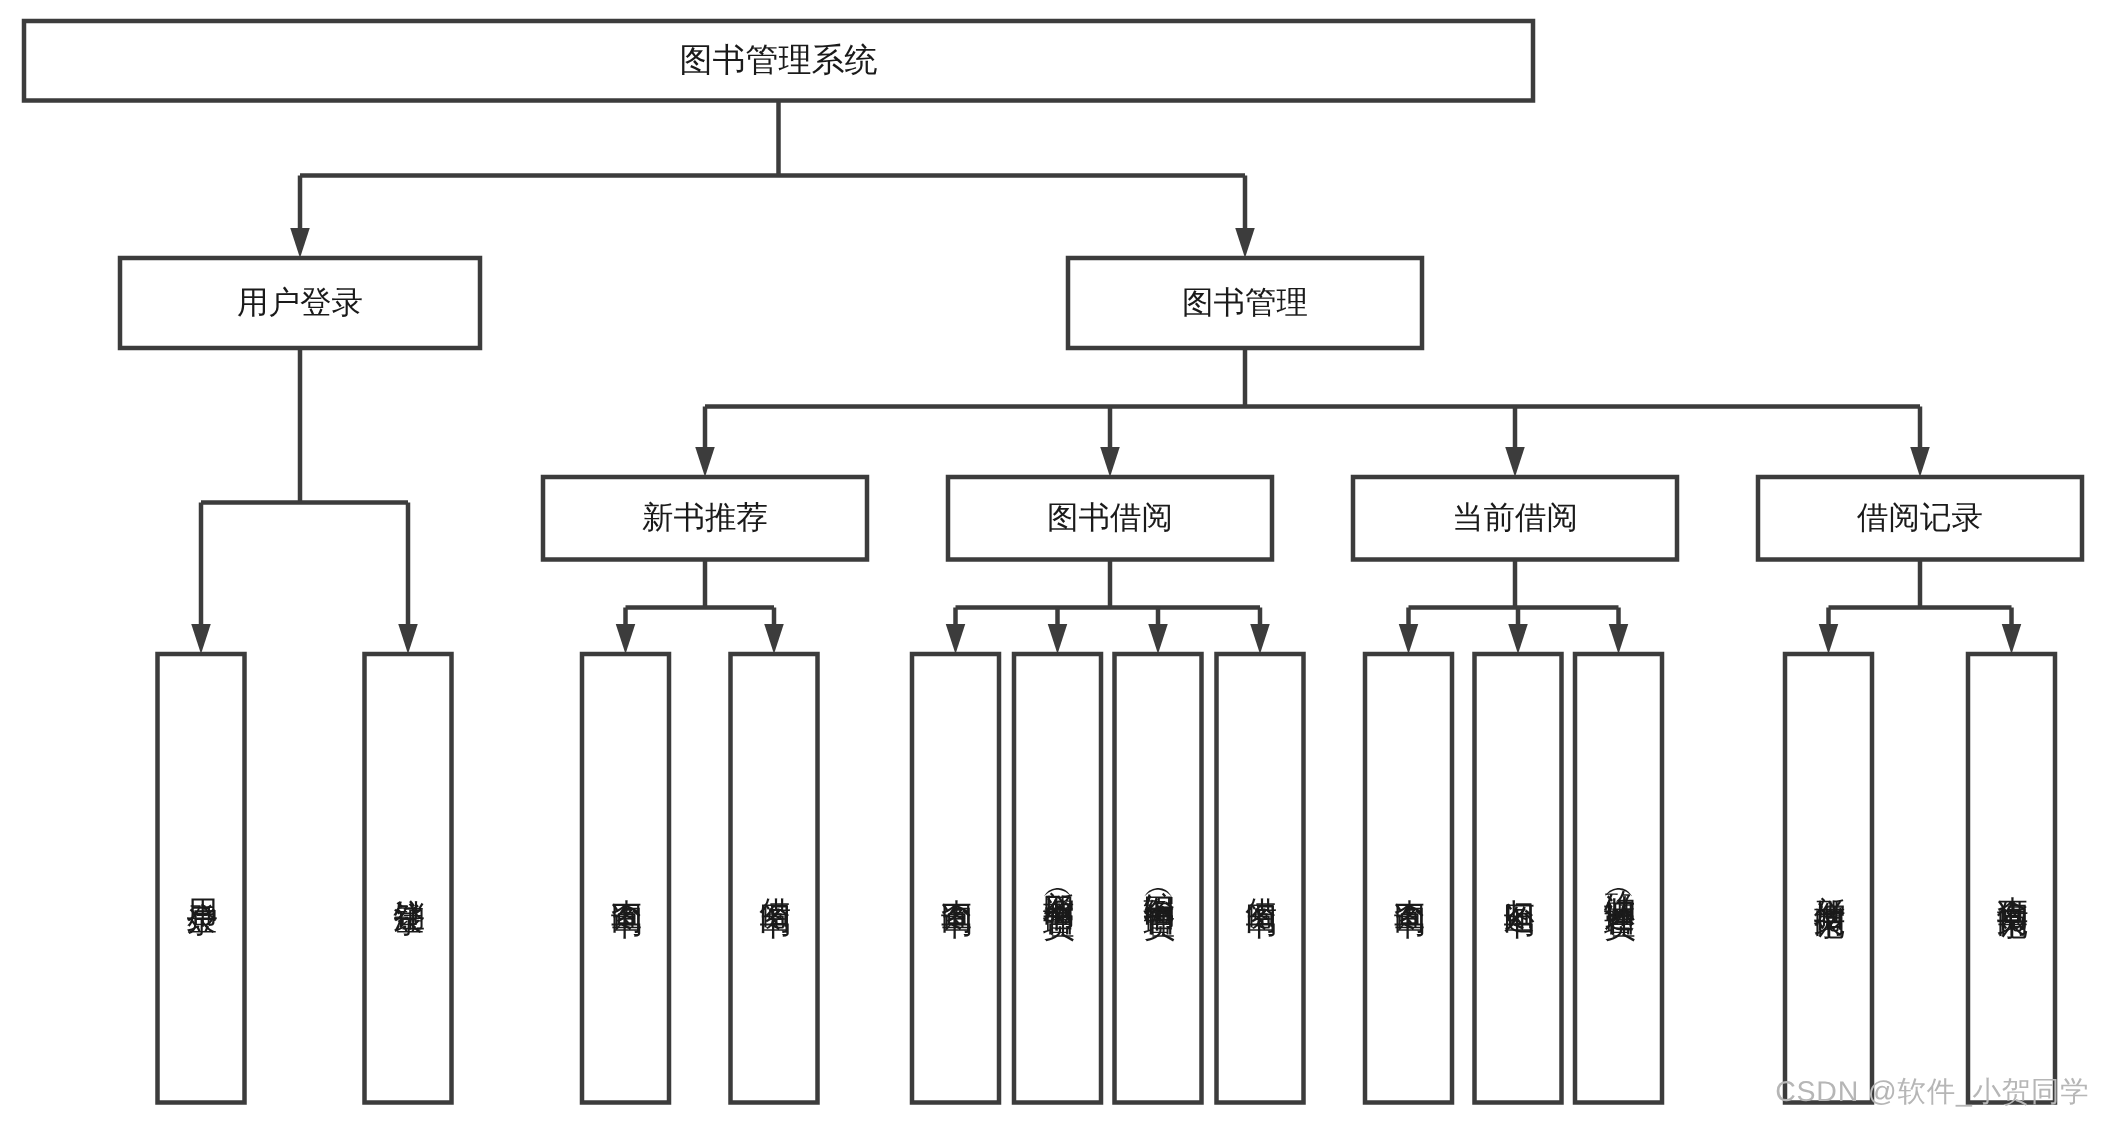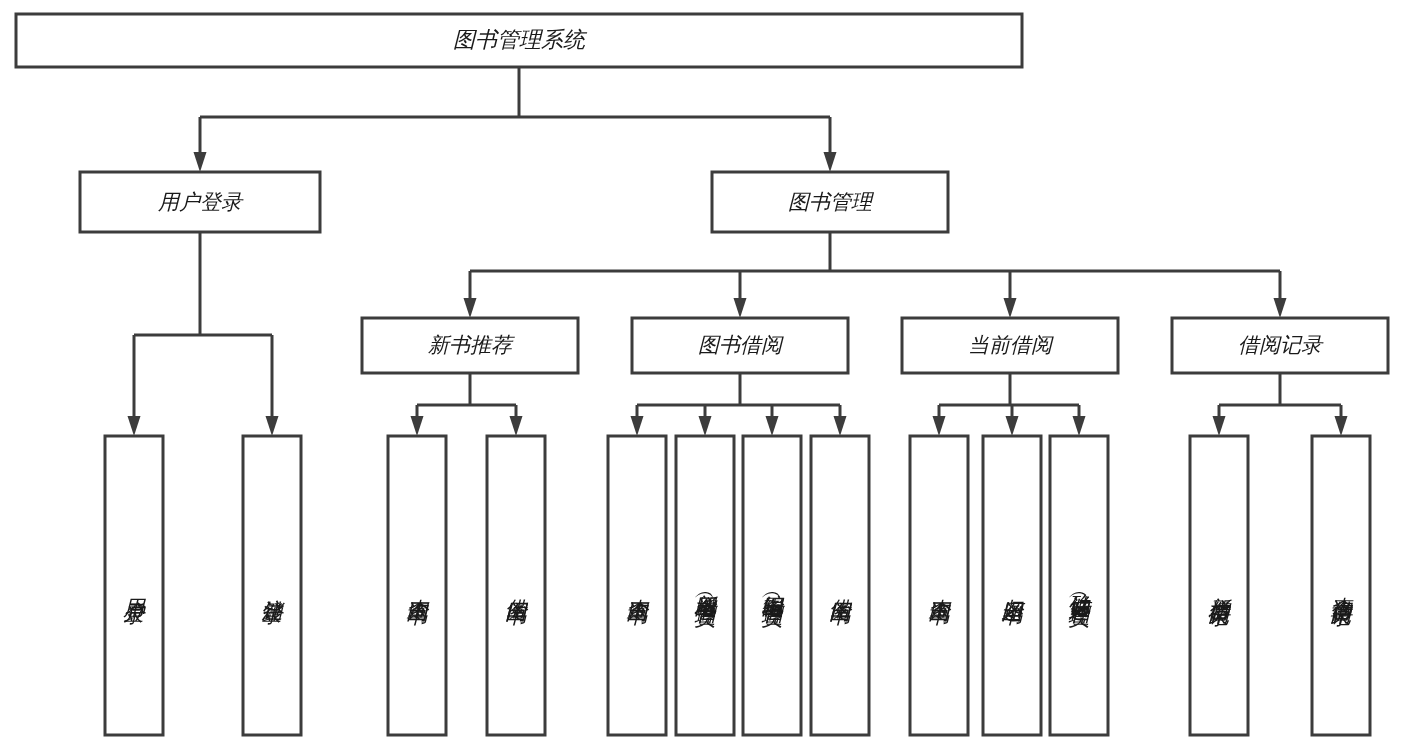--- a/index.html
+++ b/index.html
@@ -12,21 +12,20 @@
     width: 1405px;
     height: 747px;
     font-family: "Liberation Sans", "DejaVu Sans", sans-serif;
     overflow: hidden;
     position: relative;
   }
   #diagram-root {
     position: relative;
     width: 1405px;
     height: 747px;
-    font-style: italic;
   }
   svg.diagram-canvas {
     position: absolute;
     top: 0;
     left: 0;
     width: 1405px;
     height: 747px;
     display: block;
   }
   .node-box {
@@ -225,13 +224,14 @@
       <div class="vtext-wrap" style="left: 1050px; top: 436px; width: 58px; height: 299px;">
         <span class="vtext">确认归还（管理员）</span>
       </div>
       <div class="vtext-wrap" style="left: 1190px; top: 436px; width: 58px; height: 299px;">
         <span class="vtext">新增借阅记录</span>
       </div>
       <div class="vtext-wrap" style="left: 1312px; top: 436px; width: 58px; height: 299px;">
         <span class="vtext">查询借阅记录</span>
       </div>
     </div>
+  <div class="watermark">CSDN @软件_小贺同学</div>
 </div>
 
 </body></html>

